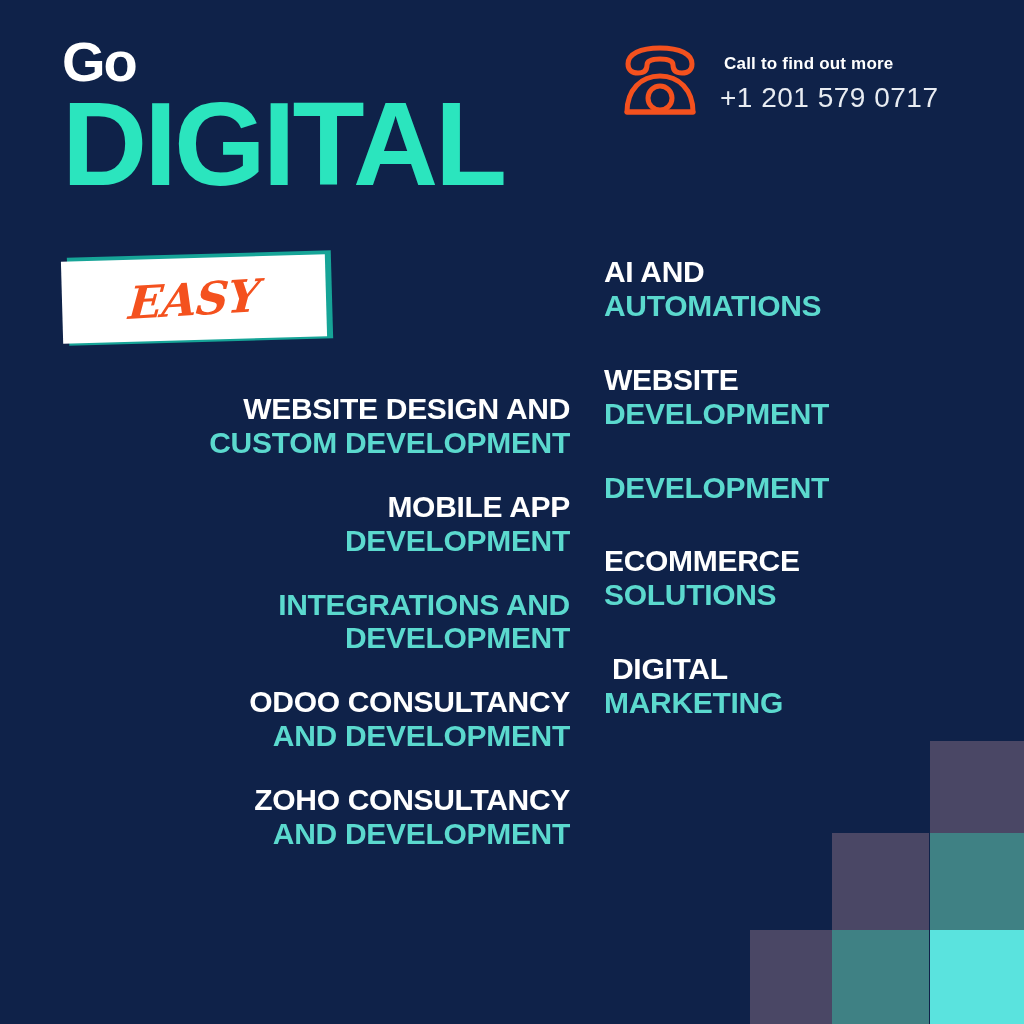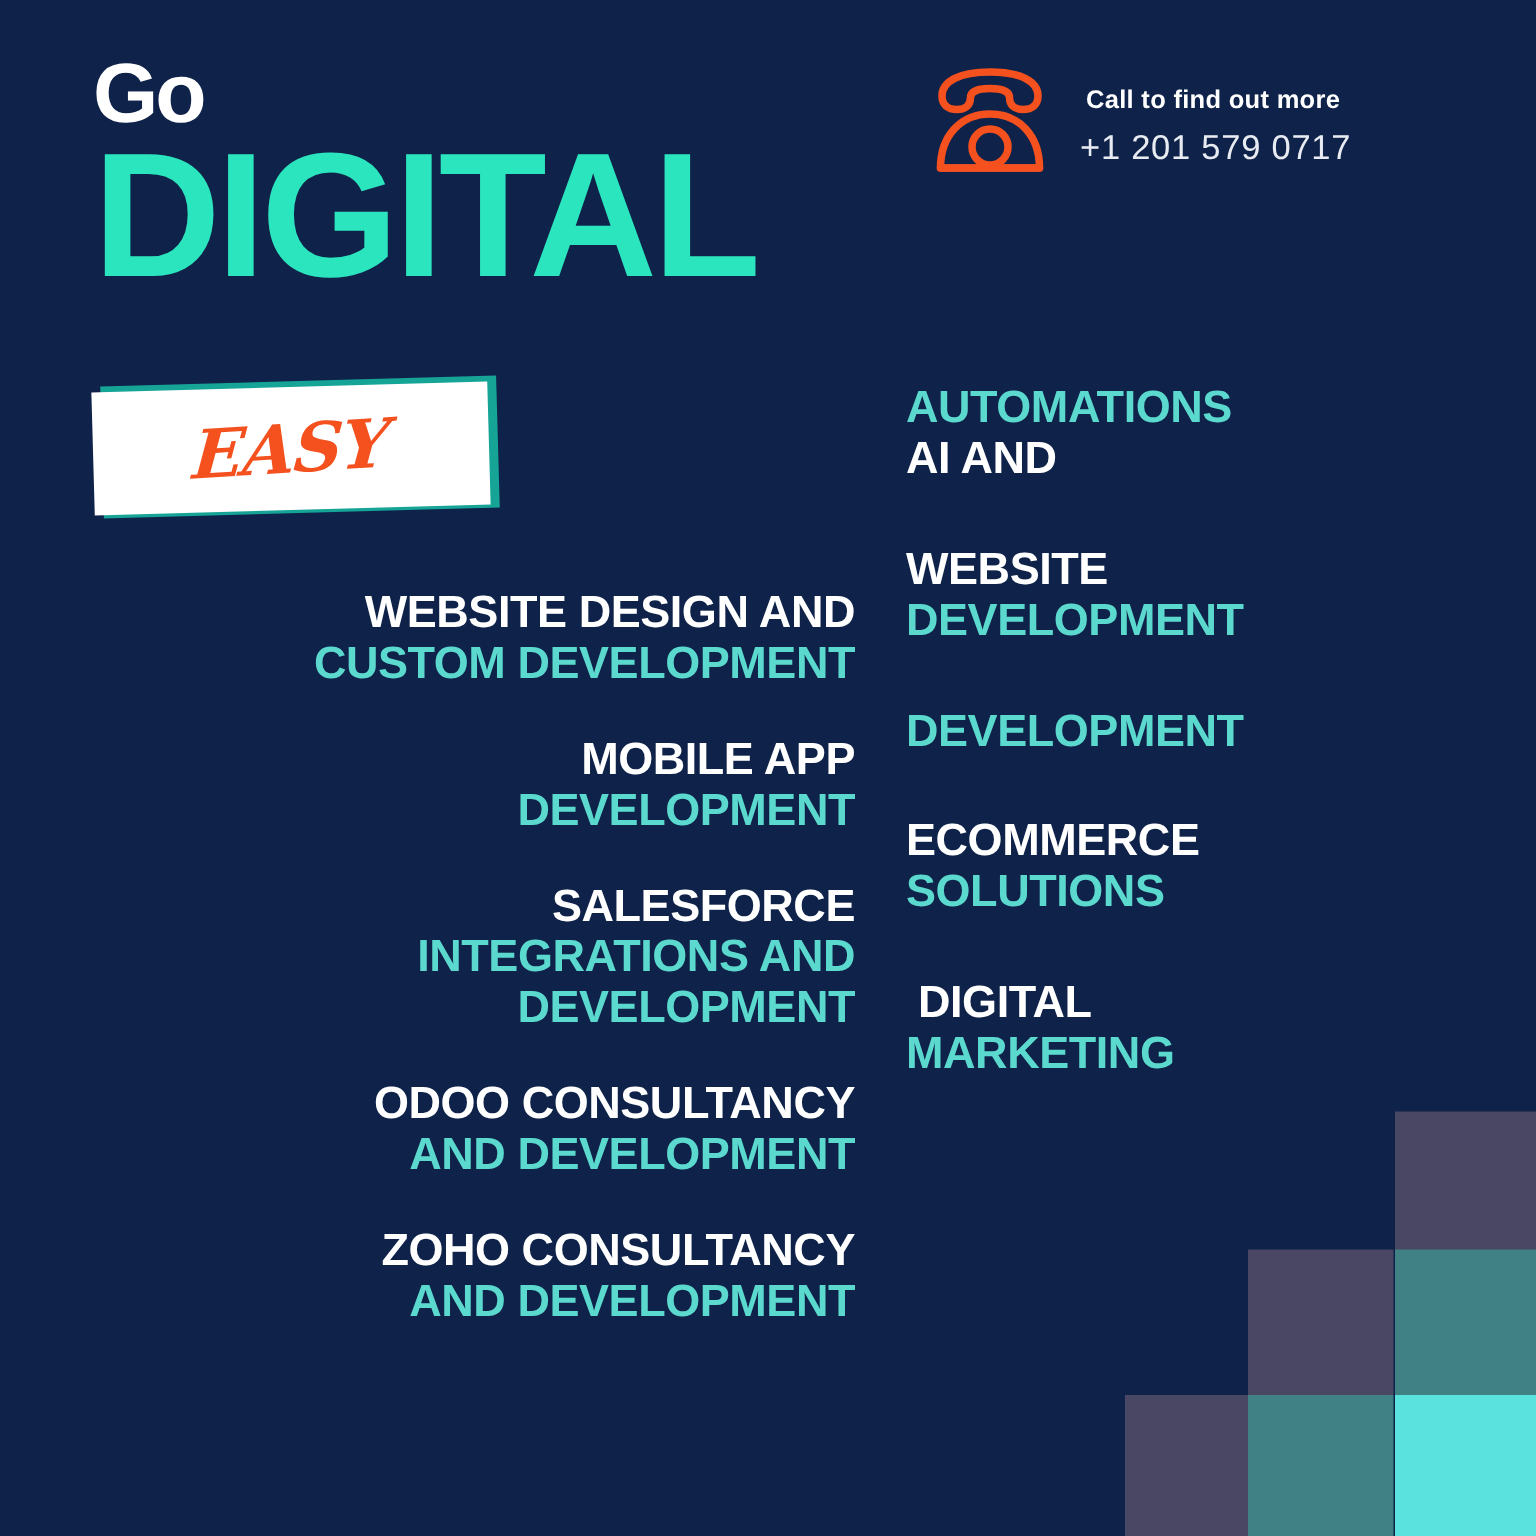--- a/index.html
+++ b/index.html
@@ -72,21 +72,21 @@
   }
   .contact-label {
     color: #FFFFFF;
     font-size: 17px;
     font-weight: 700;
     letter-spacing: 0.2px;
     margin: 0 0 8px 4px;
   }
   .contact-number {
     color: #E8ECF2;
-    font-size: 23px;
+    font-size: 28px;
     font-weight: 400;
     letter-spacing: 0.5px;
     margin: 0;
   }
 
   
   .easy-badge {
     position: absolute;
     left: 62px;
     top: 250px;
@@ -201,37 +201,36 @@
 <div class="col col-left">
     <div class="service">
       <p class="service-line line-white">WEBSITE DESIGN AND</p>
       <p class="service-line line-teal">CUSTOM DEVELOPMENT</p>
     </div>
     <div class="service">
       <p class="service-line line-white">MOBILE APP</p>
       <p class="service-line line-teal">DEVELOPMENT</p>
     </div>
     <div class="service">
-      <p class="service-line line-white">SALESFORCE</p>
       <p class="service-line line-teal">INTEGRATIONS AND</p>
       <p class="service-line line-teal">DEVELOPMENT</p>
     </div>
     <div class="service">
       <p class="service-line line-white">ODOO CONSULTANCY</p>
       <p class="service-line line-teal">AND DEVELOPMENT</p>
     </div>
     <div class="service">
       <p class="service-line line-white">ZOHO CONSULTANCY</p>
       <p class="service-line line-teal">AND DEVELOPMENT</p>
     </div>
   </div>
 <div class="col col-right">
     <div class="service">
+      <p class="service-line line-white">AI AND</p>
       <p class="service-line line-teal">AUTOMATIONS</p>
-      <p class="service-line line-white">AI AND</p>
     </div>
     <div class="service">
       <p class="service-line line-white">WEBSITE</p>
       <p class="service-line line-teal">DEVELOPMENT</p>
     </div>
     <div class="service">
       <p class="service-line line-teal">DEVELOPMENT</p>
     </div>
     <div class="service">
       <p class="service-line line-white">ECOMMERCE</p>

